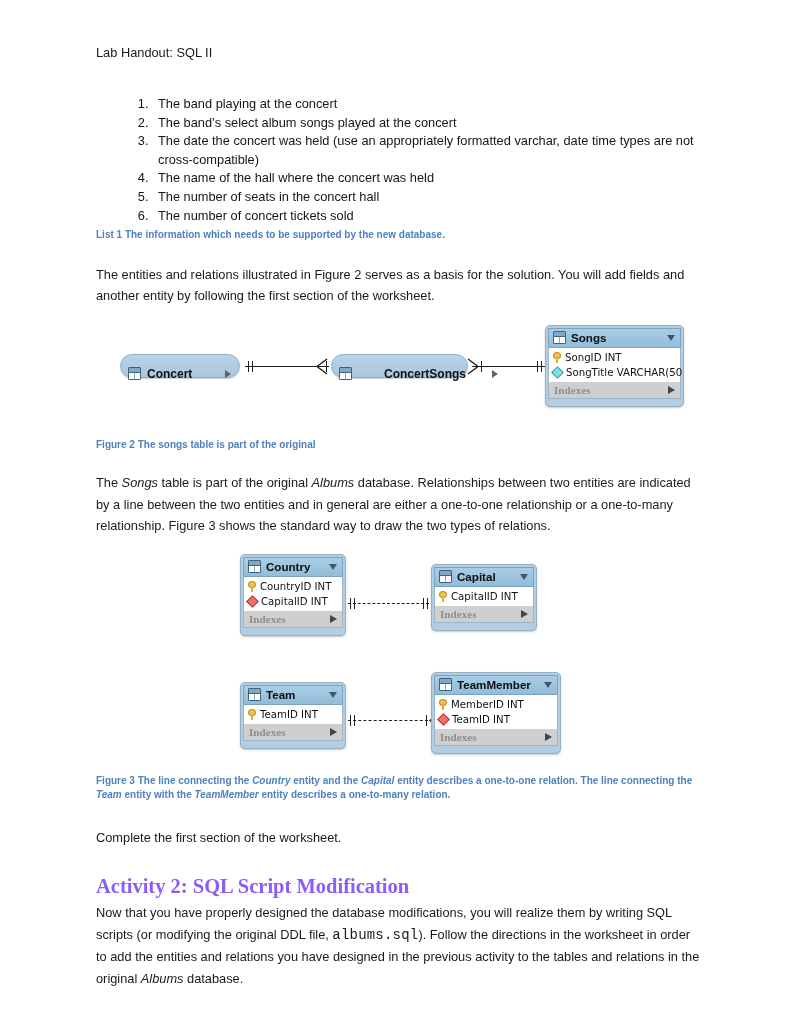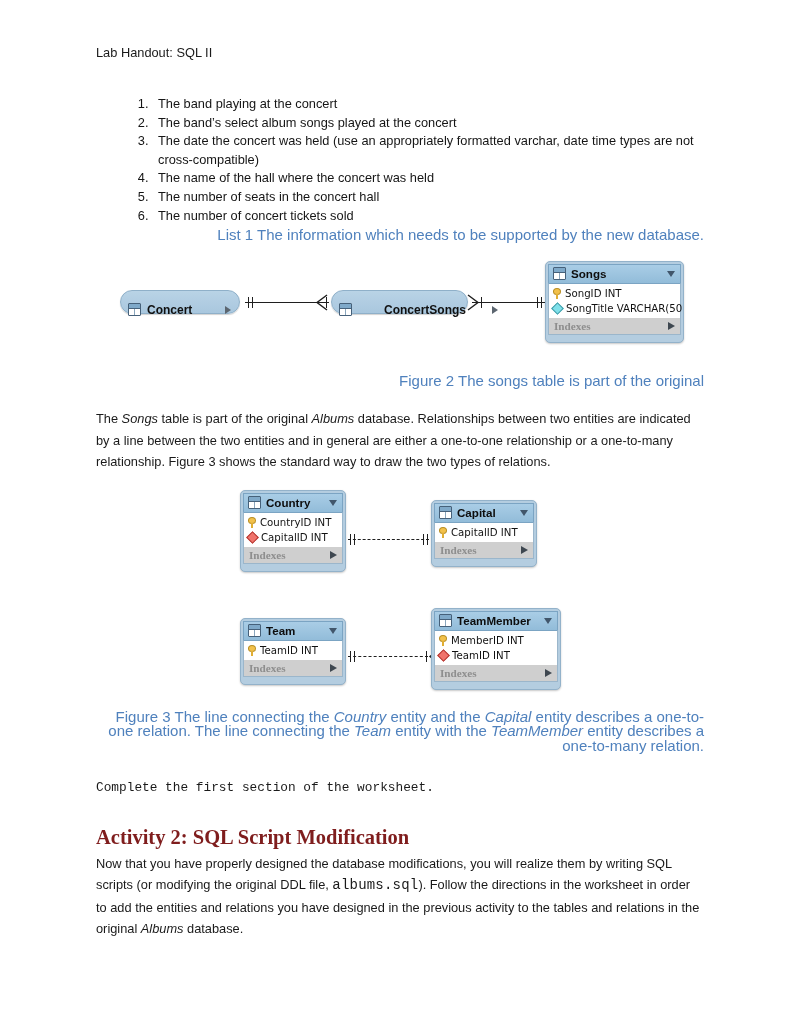--- a/index.html
+++ b/index.html
@@ -57,29 +57,29 @@
   }
   ol.numlist li {
     font-size: 12.8px;
     line-height: 18.6px;
     padding-left: 6px;
     margin: 0;
   }
 
   .caption {
     color: #4f81bd;
-    font-weight: normal;
-    font-size: 15px;
+    font-weight: bold;
+    font-size: 10px;
     line-height: 14.5px;
-    text-align: right;
+    text-align: left;
   }
   .caption .it { font-style: italic; }
 
   h2.activity {
-    color: #7f1d1d;
+    color: #8b5cf6;
     font-family: "Liberation Serif", serif;
     font-weight: bold;
     font-size: 20.5px;
     line-height: 24px;
     margin: 0 0 4px 0;
   }
 
   
   .diagram { position: relative; }
 
@@ -283,20 +283,21 @@
       <li>The band playing at the concert</li>
       <li>The band’s select album songs played at the concert</li>
       <li>The date the concert was held (use an appropriately formatted varchar, date time types are not cross-compatible)</li>
       <li>The name of the hall where the concert was held</li>
       <li>The number of seats in the concert hall</li>
       <li>The number of concert tickets sold</li>
     </ol>
 
     <div class="caption" style="margin-top:3px;">List 1 The information which needs to be supported by the new database.</div>
 
+    <p class="para" style="margin-top:21px;">The entities and relations illustrated in Figure 2 serves as a basis for the solution. You will add fields and another entity by following the first section of the worksheet.</p>
 
     <div class="diagram" style="height:118px; margin-top:13px;">
 
       <div class="capsule" style="left:24px; top:34px; width:120px;">
         <span class="tbl-icon"></span>
         <span class="cap-label">Concert</span>
         <span class="tri"></span>
       </div>
 
       <div class="capsule" style="left:235px; top:34px; width:137px;gap:26px;">
@@ -452,21 +453,21 @@
           <span class="idx-label">Indexes</span>
           <span class="tri-dk"></span>
         </div>
       </div>
     </div>
 
     <div class="caption" style="margin-top:-2px;">
       <span>Figure 3 The line connecting the </span><span class="it">Country</span><span> entity and the </span><span class="it">Capital</span><span> entity describes a one-to-one relation. The line connecting the </span><span class="it">Team</span><span> entity with the </span><span class="it">TeamMember</span><span> entity describes a one-to-many relation.</span>
     </div>
 
-    <p class="para" style="margin-top:24px;font-family:Liberation Mono, monospace;">Complete the first section of the worksheet.</p>
+    <p class="para" style="margin-top:24px;">Complete the first section of the worksheet.</p>
 
     <h2 class="activity" style="margin-top:26px;">Activity 2: SQL Script Modification</h2>
 
     <p class="para">
       <span>Now that you have properly designed the database modifications, you will realize them by writing SQL scripts (or modifying the original DDL file, </span><span class="mono">albums.sql</span><span>).  Follow the directions in the worksheet in order to add the entities and relations you have designed in the previous activity to the tables and relations in the original </span><span class="it">Albums</span><span> database.</span>
     </p>
 
   </div>
 </div>
 

